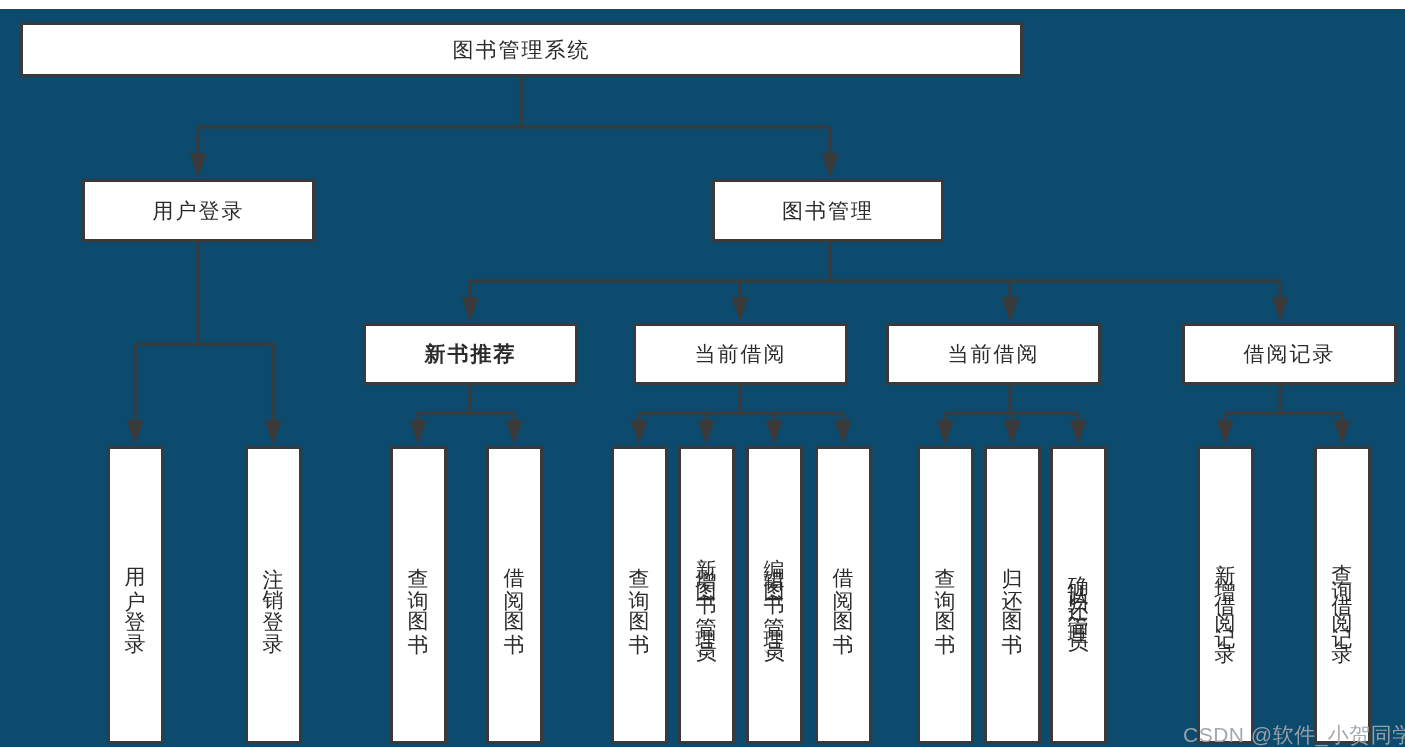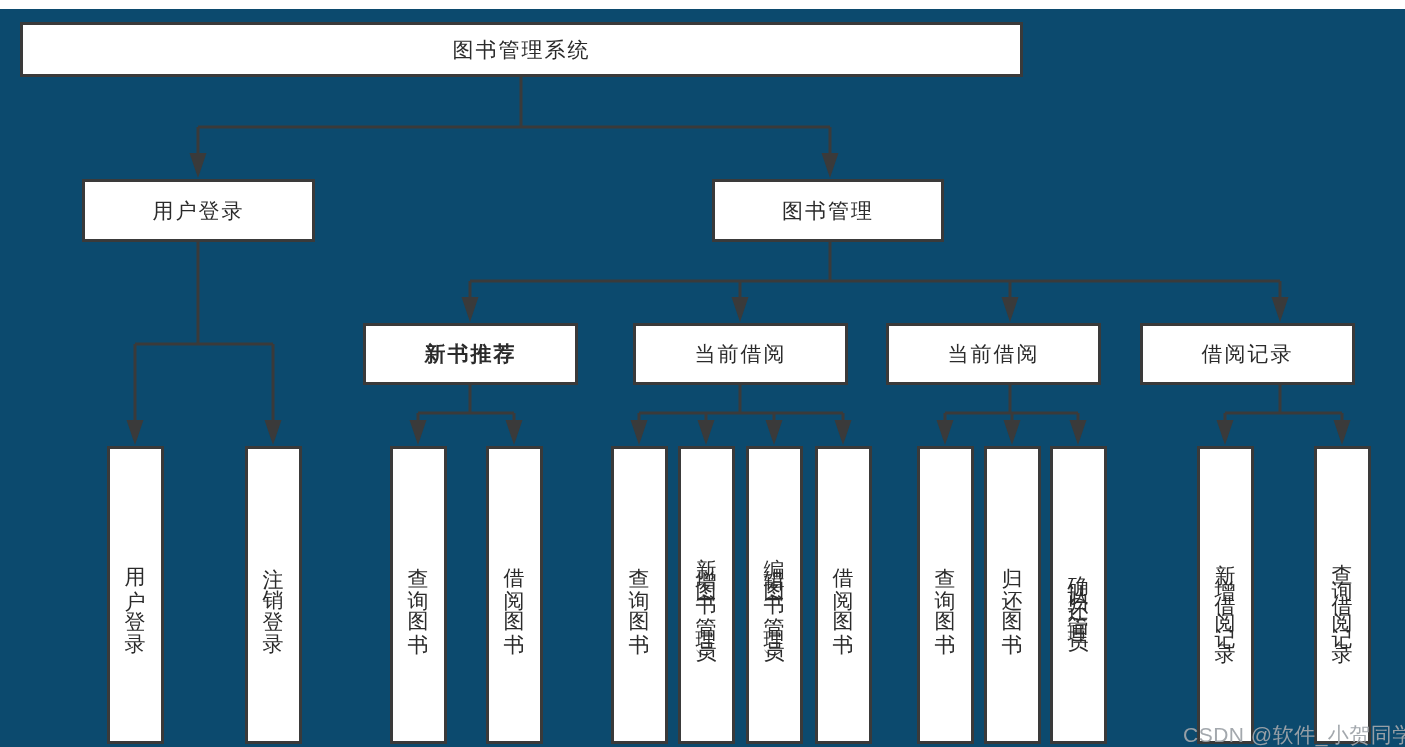--- a/index.html
+++ b/index.html
@@ -38,21 +38,21 @@
     z-index: 2;
   }
   .root-box   { left: 20px;  top: 13px;  width: 1003px; height: 55px; }
   .l2-box     { top: 170px; height: 63px; }
   .l2-a       { left: 82px;  width: 233px; }
   .l2-b       { left: 712px; width: 232px; }
   .l3-box     { top: 314px; height: 62px; width: 215px; }
   .l3-0 { left: 363px; font-weight: bold; }
   .l3-1 { left: 633px; }
   .l3-2 { left: 886px; }
-  .l3-3 { left: 1140px; }
+  .l3-3 { left: 1182px; }
   .leaf {
     top: 437px;
     height: 298px;
     width: 57px;
     letter-spacing: 0;
   }
   .leaf span {
     writing-mode: vertical-rl;
     display: block;
     line-height: 1;

